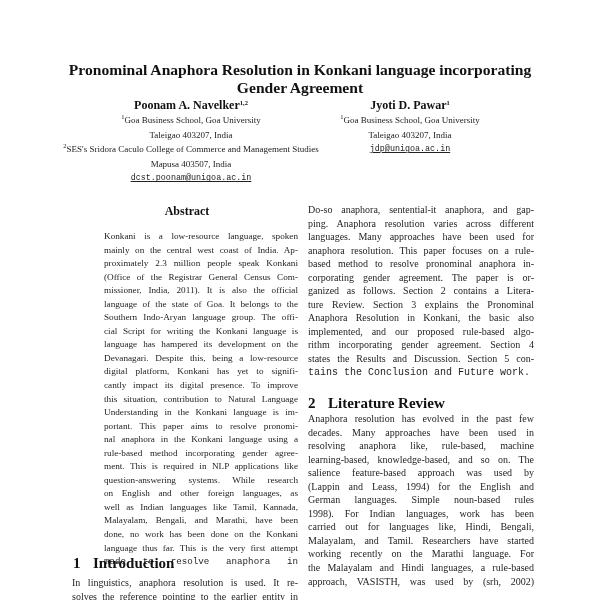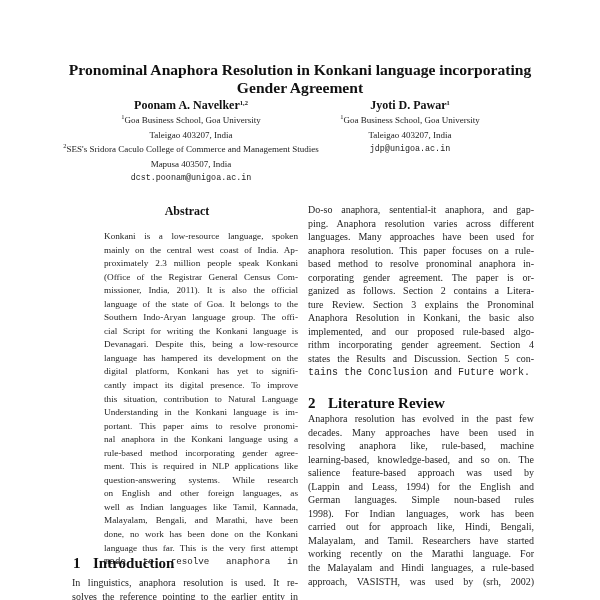--- a/index.html
+++ b/index.html
@@ -4,21 +4,21 @@
 <style>
   html, body { margin: 0; padding: 0; background: #ffffff; }
   body { width: 600px; height: 600px; overflow: hidden; position: relative;
          font-family: "Liberation Serif", "DejaVu Serif", serif; color: #1a1a1a; }
   .page { position: absolute; left: 0; top: 0; width: 600px; height: 600px; border-radius: 14px; }
   .title { position: absolute; left: 40px; top: 61px; width: 520px; text-align: center;
            font-weight: bold; font-size: 15.6px; line-height: 18px; color: #111; }
   .author { position: absolute; text-align: center; font-size: 9px; line-height: 14.6px; color: #222; }
   .author .name { font-weight: bold; font-size: 12px; line-height: 15px; color: #111; }
   .author sup { font-size: 6.5px; vertical-align: 4px; line-height: 0; }
-  .author .mono { font-family: "Liberation Mono", "DejaVu Sans Mono", monospace; font-size: 8.4px; }
+  .author .mono { font-family: "Liberation Mono", "DejaVu Sans Mono", monospace; font-size: 8.4px; text-decoration: underline; }
   .a1 { left: 60px; top: 98px; width: 262px; }
   .a2 { left: 330px; top: 98px; width: 160px; }
   .abstract-head { position: absolute; left: 72px; top: 204px; width: 230px; text-align: center;
                    font-weight: bold; font-size: 12px; color: #111; }
   .abstract-body { position: absolute; left: 104px; top: 230px; width: 194px;
                    font-size: 9.2px; line-height: 13.55px; text-align: justify; color: #1e1e1e; }
   .sec-head { position: absolute; font-weight: bold; font-size: 15px; color: #111; }
   .sec-head .num { display: inline-block; width: 20px; }
   .sec1 { left: 73px; top: 555px; }
   .sec2 { left: 308px; top: 395px; }
@@ -58,22 +58,22 @@
   <div class="abstract-head">Abstract</div>
   <div class="abstract-body" id="abstract-body">
       <span class="jl">Konkani is a low-resource language, spoken</span>
       <span class="jl">mainly on the central west coast of India. Ap-</span>
       <span class="jl">proximately 2.3 million people speak Konkani</span>
       <span class="jl">(Office of the Registrar General Census Com-</span>
       <span class="jl">missioner, India, 2011). It is also the official</span>
       <span class="jl">language of the state of Goa. It belongs to the</span>
       <span class="jl">Southern Indo-Aryan language group. The offi-</span>
       <span class="jl">cial Script for writing the Konkani language is</span>
+      <span class="jl">language has hampered its development on the</span>
       <span class="jl">Devanagari. Despite this, being a low-resource</span>
-      <span class="jl">language has hampered its development on the</span>
       <span class="jl">digital platform, Konkani has yet to signifi-</span>
       <span class="jl">cantly impact its digital presence. To improve</span>
       <span class="jl">this situation, contribution to Natural Language</span>
       <span class="jl">Understanding in the Konkani language is im-</span>
       <span class="jl">portant. This paper aims to resolve pronomi-</span>
       <span class="jl">nal anaphora in the Konkani language using a</span>
       <span class="jl">rule-based method incorporating gender agree-</span>
       <span class="jl">ment. This is required in NLP applications like</span>
       <span class="jl">question-answering systems. While research</span>
       <span class="jl">on English and other foreign languages, as</span>
@@ -113,20 +113,20 @@
   </div>
   <div class="col col-right-lit">
       <span class="jl">Anaphora resolution has evolved in the past few</span>
       <span class="jl">decades. Many approaches have been used in</span>
       <span class="jl">resolving anaphora like, rule-based, machine</span>
       <span class="jl">learning-based, knowledge-based, and so on. The</span>
       <span class="jl">salience feature-based approach was used by</span>
       <span class="jl">(Lappin and Leass, 1994) for the English and</span>
       <span class="jl">German languages. Simple noun-based rules</span>
       <span class="jl">1998). For Indian languages, work has been</span>
-      <span class="jl">carried out for approach like, Hindi, Bengali,</span>
+      <span class="jl">carried out for languages like, Hindi, Bengali,</span>
       <span class="jl">Malayalam, and Tamil. Researchers have started</span>
       <span class="jl">working recently on the Marathi language. For</span>
       <span class="jl">the Malayalam and Hindi languages, a rule-based</span>
       <span class="jl">approach, VASISTH, was used by (srh, 2002)</span>
     </div>
 
 </div>
 
 </body></html>

